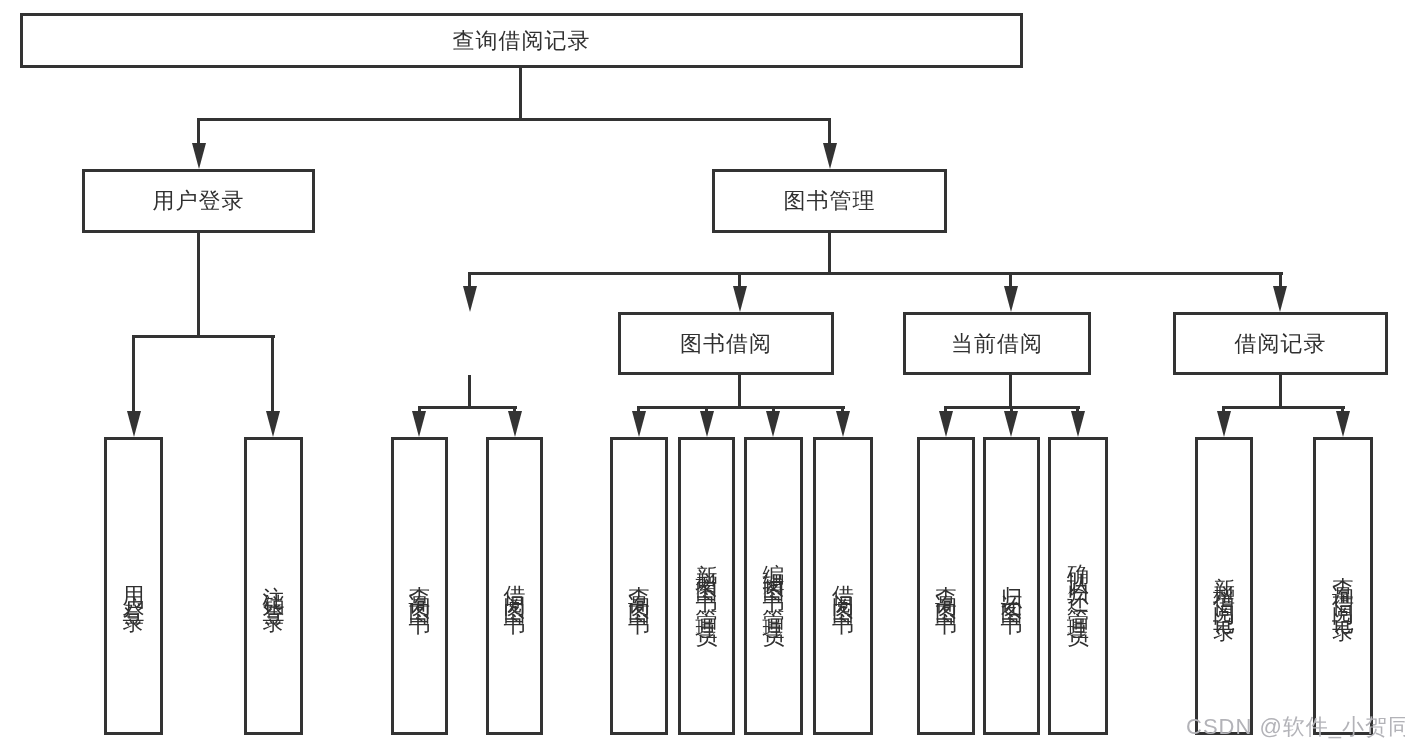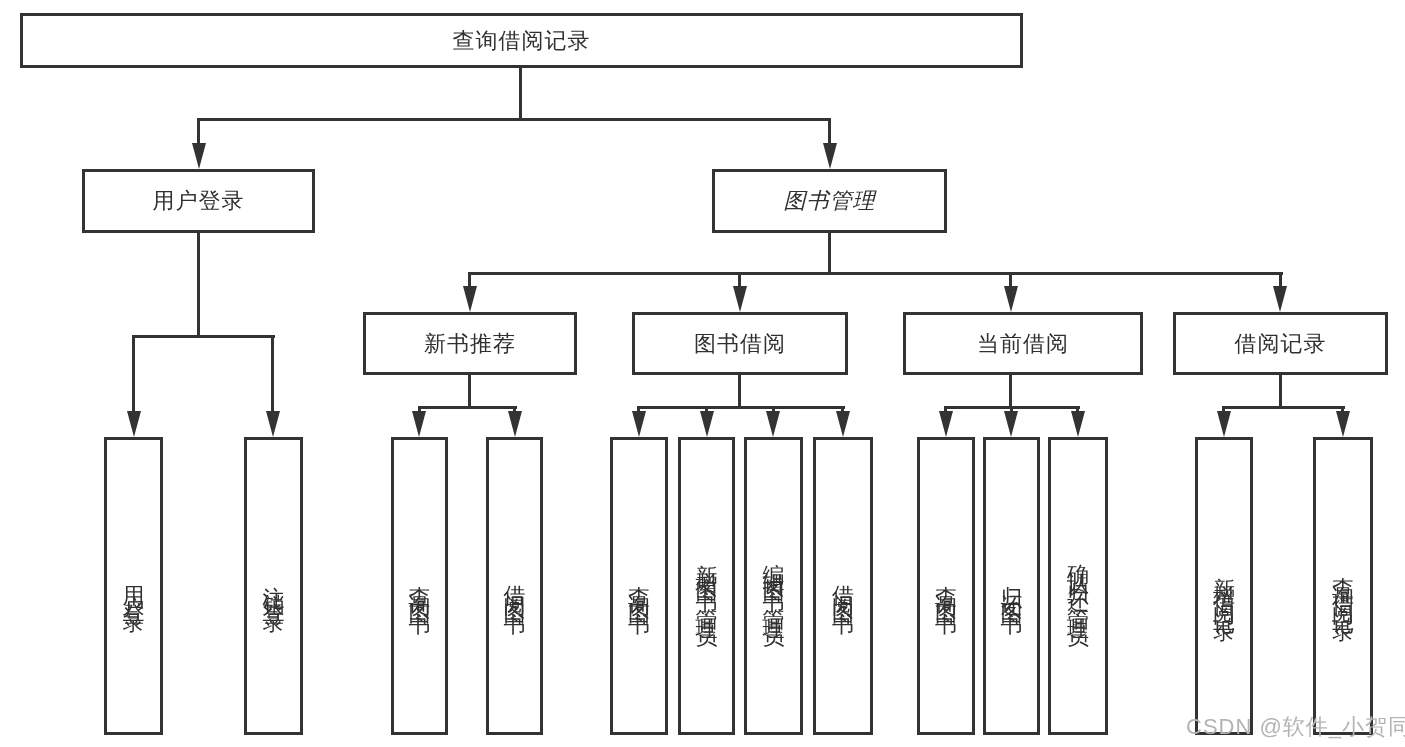--- a/index.html
+++ b/index.html
@@ -33,25 +33,24 @@
   }
 </style>
 </head>
 <body>
 
 <div id="canvas">
 
   <div class="node" style="left:20px;top:13px;width:1003px;height:55px;">查询借阅记录</div>
 
   <div class="node" style="left:82px;top:169px;width:233px;height:64px;">用户登录</div>
-  <div class="node" style="left:712px;top:169px;width:235px;height:64px;font-style:italic;">图书管理</div>
+  <div class="node" style="left:712px;top:169px;width:235px;height:64px;">图书管理</div>
 
-  <div class="node" style="left:363px;top:312px;width:214px;height:63px;">新书推荐</div>
-  <div class="node" style="left:632px;top:312px;width:216px;height:63px;">图书借阅</div>
-  <div class="node" style="left:903px;top:312px;width:240px;height:63px;">当前借阅</div>
+  <div class="node" style="left:618px;top:312px;width:216px;height:63px;">图书借阅</div>
+  <div class="node" style="left:903px;top:312px;width:188px;height:63px;">当前借阅</div>
   <div class="node" style="left:1173px;top:312px;width:215px;height:63px;">借阅记录</div>
 
   <div class="leaf" style="left:104px;width:59px;">
     <span>用户登录</span>
     </div>
   <div class="leaf" style="left:244px;width:59px;">
     <span>注销登录</span>
     </div>
 
   <div class="leaf" style="left:391px;width:57px;">

